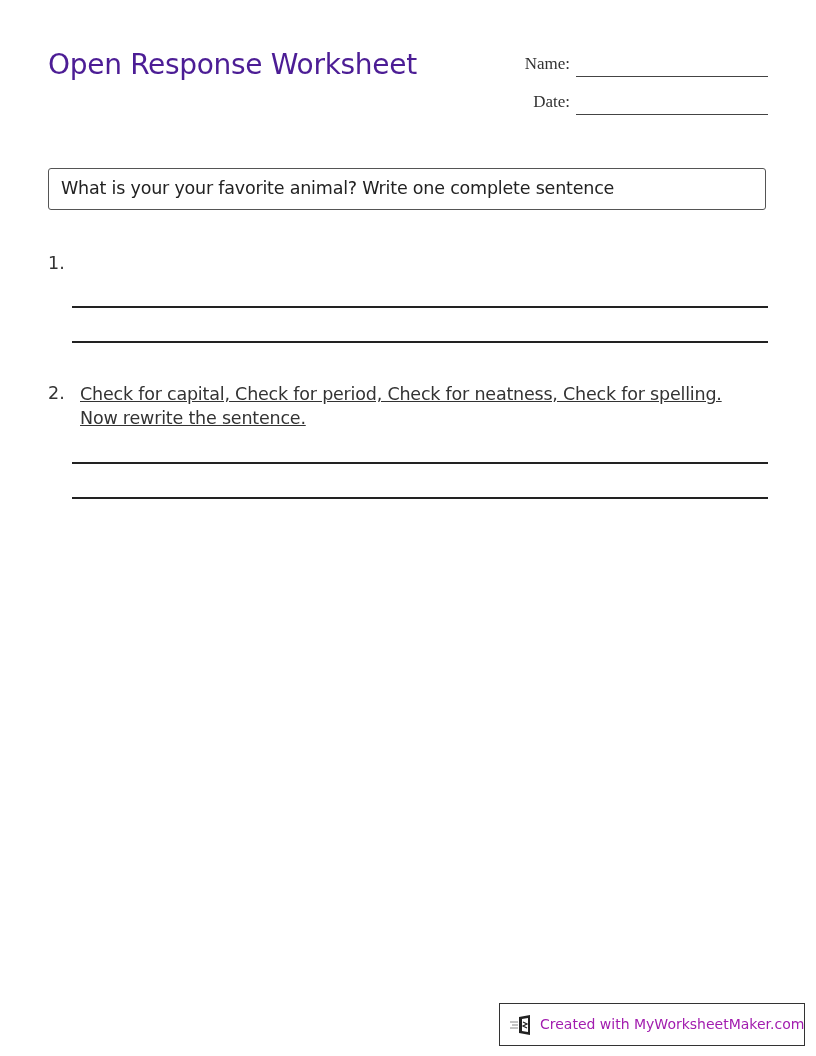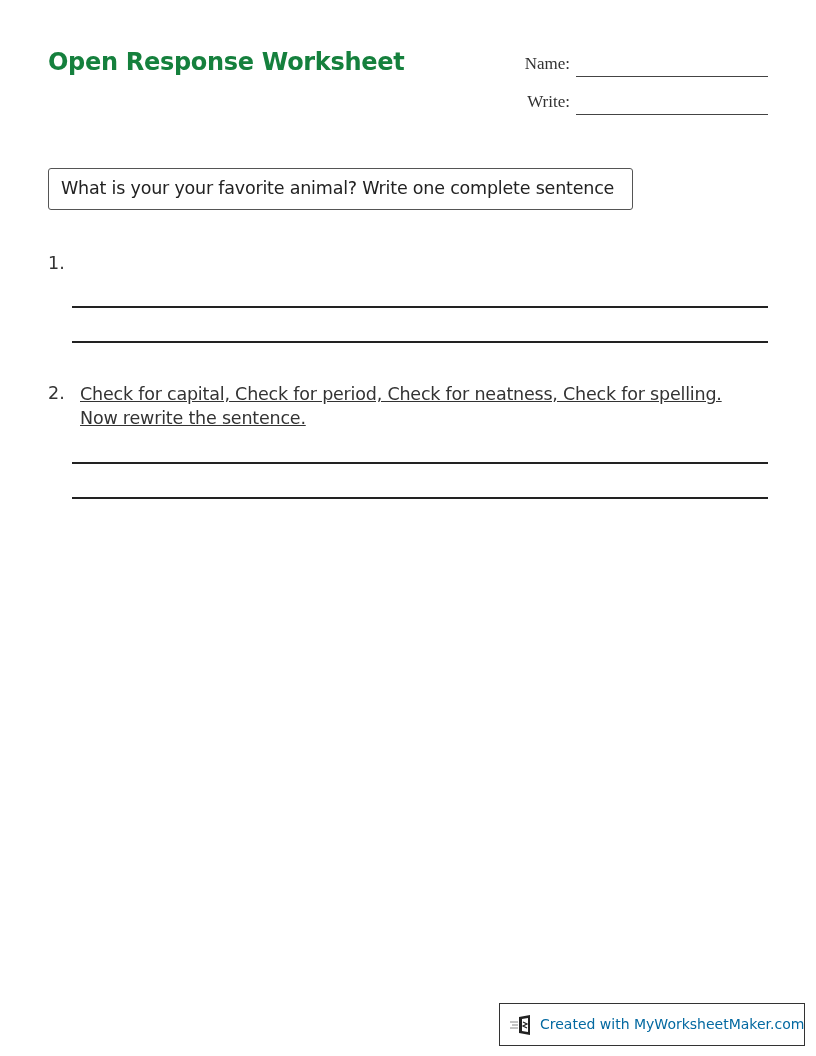--- a/index.html
+++ b/index.html
@@ -1,38 +1,38 @@
 <!DOCTYPE html>
 <html><head>
 <meta charset="utf-8">
 <style>
   html, body { margin:0; padding:0; background:#ffffff; }
   body { width:816px; height:1056px; position:relative; overflow:hidden; color:#222; font-family:"DejaVu Sans", sans-serif; }
-  .title { position:absolute; left:48px; top:48px; font-size:24px; font-weight:bold; color:#15803d; letter-spacing:-0.3px; }
+  .title { position:absolute; left:48px; top:48px; font-size:28px; font-weight:normal; color:#4c1d95; letter-spacing:-0.3px; }
   .field-label { position:absolute; font-family:Liberation Serif, serif; font-size:17px; color:#333; text-align:right; width:70px; }
   .field-line { position:absolute; border-bottom:1.5px solid #444; width:192px; }
-  .prompt-box { position:absolute; left:48px; top:168px; width:585px; height:42px; border:1.5px solid #555; border-radius:3px; box-sizing:border-box; }
+  .prompt-box { position:absolute; left:48px; top:168px; width:718px; height:42px; border:1.5px solid #555; border-radius:3px; box-sizing:border-box; }
   .prompt-text { position:absolute; left:12px; top:9px; font-size:17.5px; color:#222; white-space:nowrap; letter-spacing:-0.2px; }
   .q-num { position:absolute; left:48px; font-size:17.5px; color:#333; }
   .q-text { position:absolute; left:80px; font-size:17.5px; color:#333; line-height:24px; width:690px; letter-spacing:-0.2px; }
   .ans-line { position:absolute; left:72px; width:696px; border-bottom:2px solid #222; }
   .footer { position:absolute; left:499px; top:1003px; width:306px; height:43px; border:1.5px solid #333; box-sizing:border-box; }
-  .footer-text { position:absolute; left:40px; top:12px; font-size:14px; color:#0369a1; white-space:nowrap; }
+  .footer-text { position:absolute; left:40px; top:12px; font-size:14px; color:#a21caf; white-space:nowrap; }
   .footer-icon { position:absolute; left:10px; top:11px; width:24px; height:20px; }
 </style>
 </head>
 <body>
 
 <div>
   <div class="title">Open Response Worksheet</div>
 
   <div class="field-label" style="left:500px; top:54px;">Name:</div>
   <div class="field-line" style="left:576px; top:64px; height:12px;"></div>
 
-  <div class="field-label" style="left:500px; top:92px;">Write:</div>
+  <div class="field-label" style="left:500px; top:92px;">Date:</div>
   <div class="field-line" style="left:576px; top:102px; height:12px;"></div>
 
   <div class="prompt-box">
     <div class="prompt-text">What is your your favorite animal? Write one complete sentence</div>
   </div>
 
   <div>
     <div class="q-num" style="top:253px;">1.</div>
     <div class="ans-line" style="top:306px;"></div>
     <div class="ans-line" style="top:341px;"></div>

